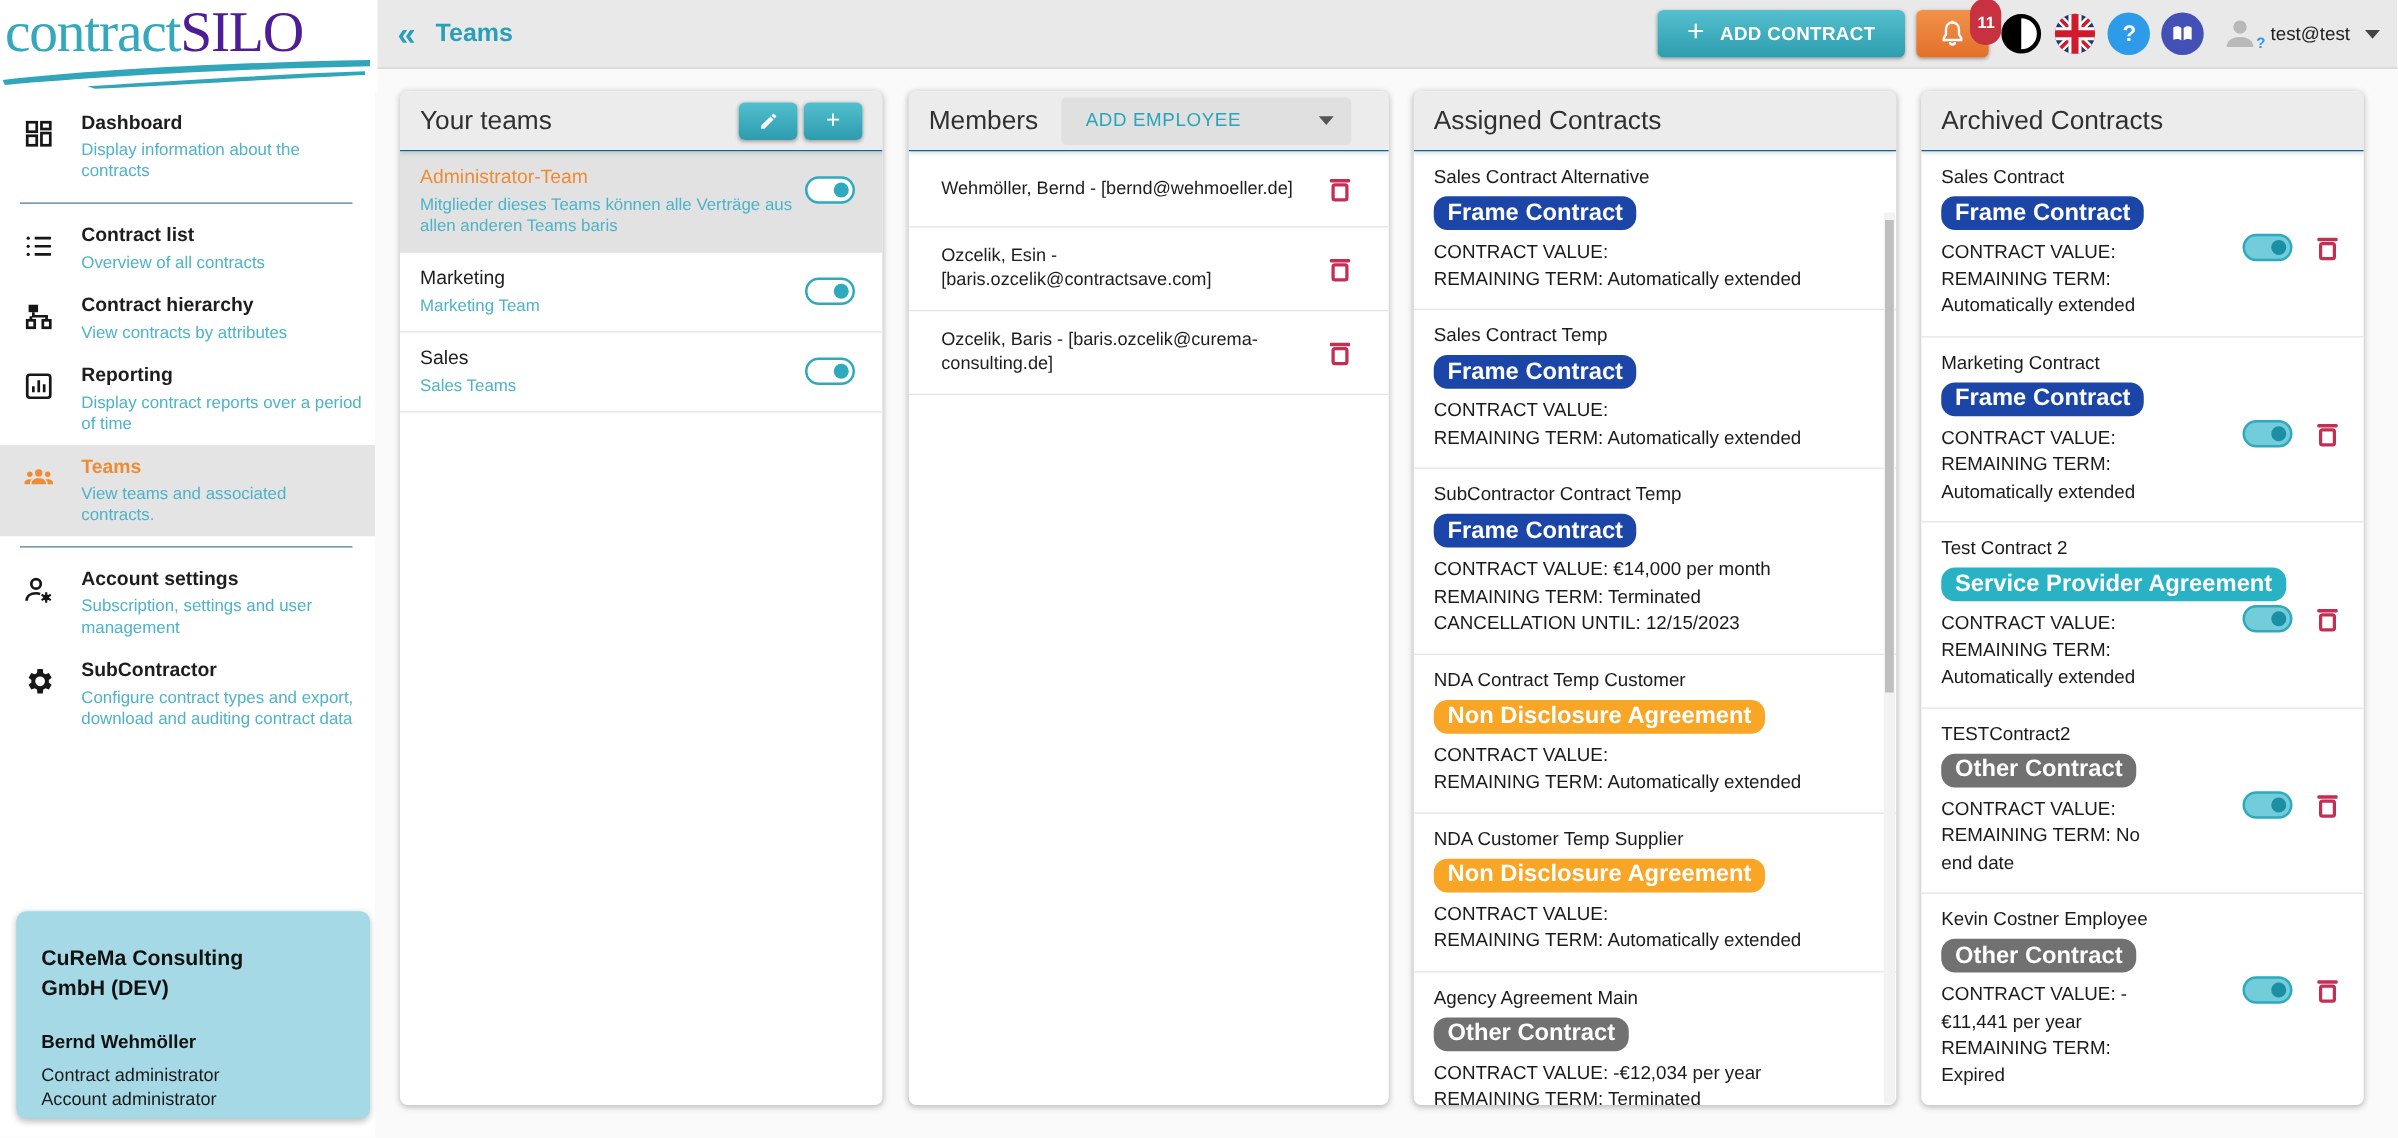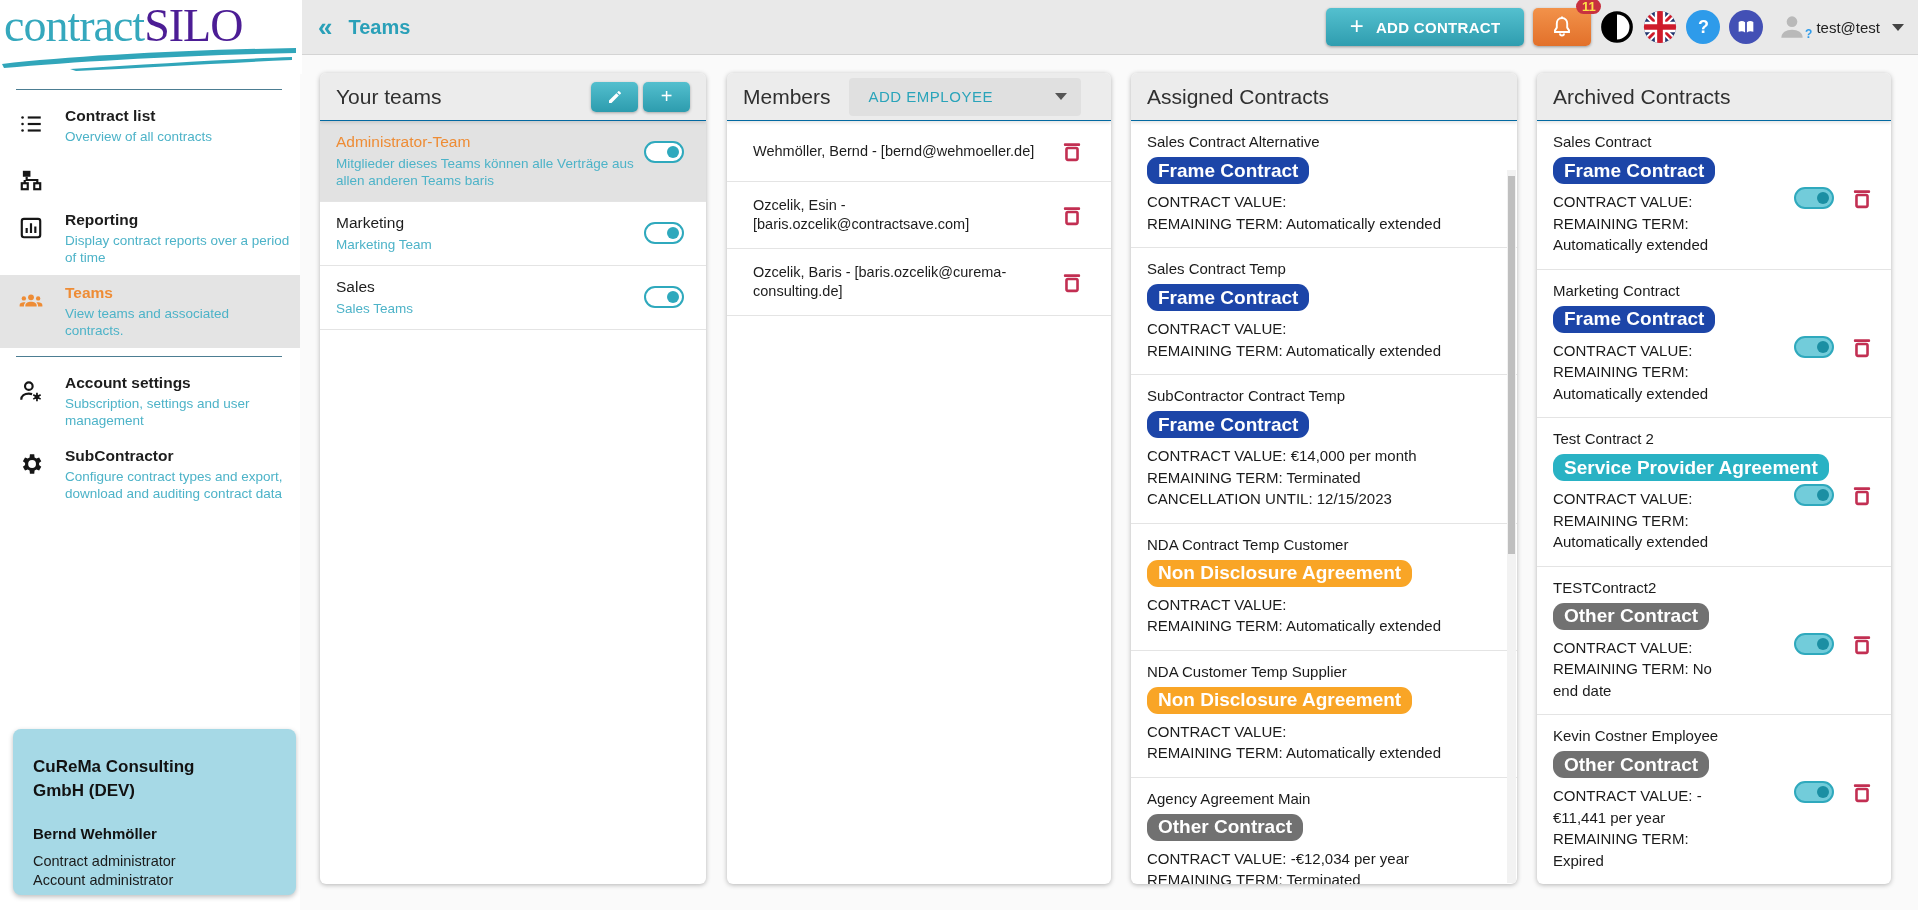--- a/index.html
+++ b/index.html
@@ -20,22 +20,22 @@
   .page-title { font-size:20px; font-weight:700; color:#2aa0b8; }
   .topbar-right { margin-left:auto; display:flex; align-items:center; gap:9px; }
   .btn-add { display:flex; align-items:center; gap:12px; height:38px; padding:0 24px; border:none; cursor:pointer;
              border-radius:5px; background:linear-gradient(180deg,#54c0cf 0%,#2f9daf 100%);
              color:#fff; font-size:15px; font-weight:700; letter-spacing:.3px; box-shadow:0 1px 3px rgba(0,0,0,.35);
              font-family:"Liberation Sans", sans-serif; }
   .btn-add .plus { font-size:24px; font-weight:400; line-height:1; margin-top:-2px; }
   .btn-bell { position:relative; width:58px; height:38px; border:none; border-radius:5px; cursor:pointer;
               background:linear-gradient(180deg,#f2924a 0%,#e2702a 100%); box-shadow:0 1px 3px rgba(0,0,0,.35);
               display:flex; align-items:center; justify-content:center; }
-  .notif-badge { position:absolute; top:-9px; right:-10px; min-width:25px; height:15px; padding:0 5px;
-                 background:#c8313f; border-radius:12px; color:#fde047; font-size:13px; font-weight:700;
+  .notif-badge { position:absolute; top:-9px; right:-10px; min-width:25px; height:37px; padding:0 5px;
+                 background:#c8313f; border-radius:12px; color:#ffffff; font-size:13px; font-weight:700;
                  display:flex; align-items:center; justify-content:center; }
   .circle-icon { width:34px; height:34px; border-radius:50%; display:flex; align-items:center; justify-content:center; cursor:pointer; flex:none; }
   .icon-help { background:#2e9bea; color:#fff; font-size:18px; font-weight:700; }
   .icon-book { background:#4350b5; }
   .user-menu { display:flex; align-items:center; gap:8px; cursor:pointer; margin-left:4px; }
   .user-avatar { position:relative; width:32px; height:32px; }
   .user-q { position:absolute; right:-4px; bottom:2px; color:#2e9bea; font-size:12px; font-weight:700; }
   .user-email { font-size:15px; color:#222; }
   .caret-down { width:0; height:0; border-left:6px solid transparent; border-right:6px solid transparent; border-top:7px solid #444; margin-left:4px; }
 
@@ -177,20 +177,34 @@
 
   <div class="logo-box">
     <div class="logo-text"><span class="logo-contract">contract</span><span class="logo-silo">SILO</span></div>
     <svg class="swoosh" viewBox="0 0 296 26">
       <path d="M0 18 C70 10 180 4 294 2 L294 7 C190 9 80 15 2 22 Z" fill="#31a6ba"></path>
       <path d="M68 23 C150 18 228 13 290 11 L290 14 C222 17 140 22 74 25 Z" fill="#31a6ba"></path>
     </svg>
   </div>
 
   <nav class="sidebar">
+    <div class="nav-item">
+      <span class="nav-icon">
+        <svg width="26" height="26" viewBox="0 0 24 24" fill="none" stroke="#161616" stroke-width="2">
+          <rect x="3.5" y="3.5" width="7" height="7"></rect>
+            <rect x="14" y="3.5" width="6.5" height="5"></rect>
+          <rect x="14" y="11.5" width="6.5" height="9"></rect>
+            <rect x="3.5" y="13.5" width="7" height="7"></rect>
+        </svg>
+      </span>
+      <div class="nav-text">
+        <div class="nav-title">Dashboard</div>
+        <div class="nav-sub">Display information about the contracts</div>
+      </div>
+    </div>
     <hr class="nav-divider">
     <div class="nav-item">
       <span class="nav-icon">
         <svg width="26" height="26" viewBox="0 0 24 24" stroke="#161616" stroke-width="2">
           <circle cx="4.2" cy="6" r="1.2" fill="#161616" stroke="none"></circle>
             <line x1="9" y1="6" x2="21" y2="6"></line>
           <circle cx="4.2" cy="12" r="1.2" fill="#161616" stroke="none"></circle>
             <line x1="9" y1="12" x2="21" y2="12"></line>
           <circle cx="4.2" cy="18" r="1.2" fill="#161616" stroke="none"></circle>
             <line x1="9" y1="18" x2="21" y2="18"></line>
@@ -203,20 +217,24 @@
     </div>
     <div class="nav-item">
       <span class="nav-icon">
         <svg width="26" height="26" viewBox="0 0 24 24">
           <rect x="4.5" y="3.5" width="7" height="5.5" fill="#161616"></rect>
           <rect x="3.5" y="15" width="5.5" height="5.5" fill="none" stroke="#161616" stroke-width="2"></rect>
           <rect x="15" y="15" width="5.5" height="5.5" fill="none" stroke="#161616" stroke-width="2"></rect>
           <path d="M8 9v3h9.8v3M6.2 12v3" fill="none" stroke="#161616" stroke-width="2"></path>
         </svg>
       </span>
+      <div class="nav-text">
+        <div class="nav-title">Contract hierarchy</div>
+        <div class="nav-sub">View contracts by attributes</div>
+      </div>
     </div>
     <div class="nav-item">
       <span class="nav-icon">
         <svg width="26" height="26" viewBox="0 0 24 24" fill="none" stroke="#161616" stroke-width="2">
           <rect x="3.5" y="3.5" width="17" height="17" rx="2"></rect>
           <path d="M8 16.5v-4.5M12 16.5v-9M16 16.5v-6"></path>
         </svg>
       </span>
       <div class="nav-text">
         <div class="nav-title">Reporting</div>

